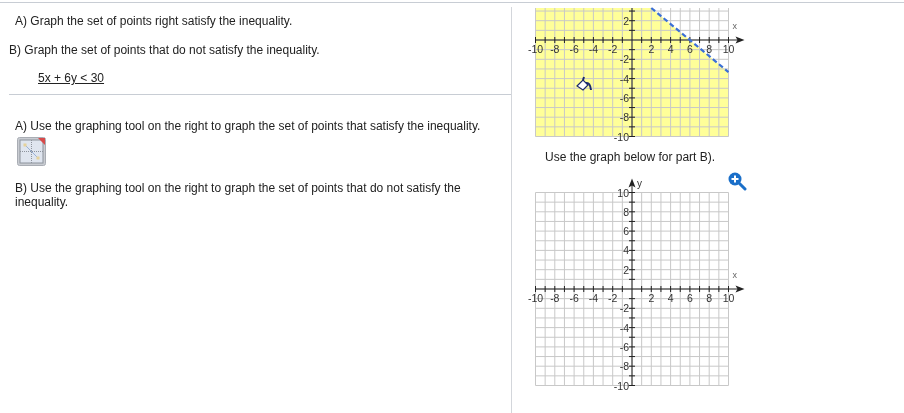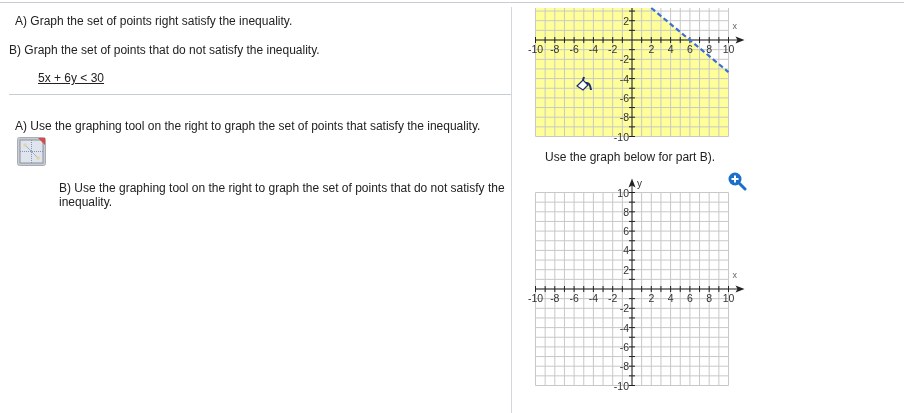--- a/index.html
+++ b/index.html
@@ -34,21 +34,21 @@
     <rect x="3" y="3" width="23" height="23" fill="#dfe5ef" stroke="#8d939c"></rect>
     <line x1="14.5" y1="3" x2="14.5" y2="26" stroke="#8d939c" stroke-dasharray="1,1"></line>
     <line x1="3" y1="14.5" x2="26" y2="14.5" stroke="#8d939c" stroke-dasharray="1,1"></line>
     <line x1="8" y1="8" x2="21" y2="21" stroke="#9ab1d6" stroke-width="1"></line>
     <rect x="6.5" y="6.5" width="3" height="3" fill="#e6d29a"></rect>
     <rect x="19.5" y="19.5" width="3" height="3" fill="#e6d29a"></rect>
     <polygon points="21,1 28,1 28,8" fill="#d84a4a"></polygon>
   </svg>
 </div>
 
-<div class="txt wrap" style="left:15px;top:181px;margin-left:44px;">B) Use the graphing tool on the right to graph the set of points that do not satisfy the inequality.</div>
+<div class="txt wrap" style="left:15px;top:181px;">B) Use the graphing tool on the right to graph the set of points that do not satisfy the inequality.</div>
 
 <div class="graph" style="top:7px;">
   <svg width="240" height="140" viewBox="0 0 240 140" id="gA">
       <rect x="20.5" y="1" width="193" height="128.5" fill="#fff"></rect>
       <polygon points="20.5,1 136.3,1 213.5,65.1345 213.5,65.1345 213.5,129.5 20.5,129.5" fill="#ffff99"></polygon>
       <g stroke="#c8c8c8" stroke-width="1">
         <line x1="20.5" y1="1" x2="20.5" y2="129.5"></line>
         <line x1="30.14999999999999" y1="1" x2="30.14999999999999" y2="129.5"></line>
         <line x1="39.8" y1="1" x2="39.8" y2="129.5"></line>
         <line x1="49.45" y1="1" x2="49.45" y2="129.5"></line>

